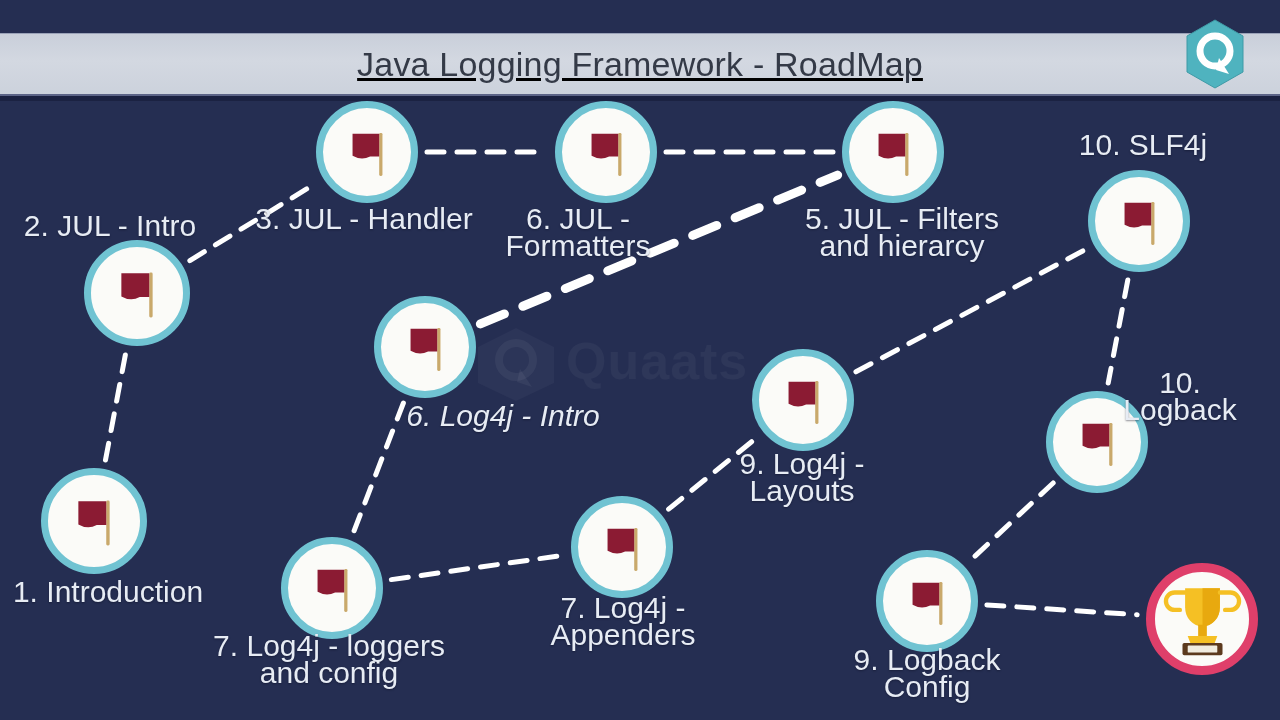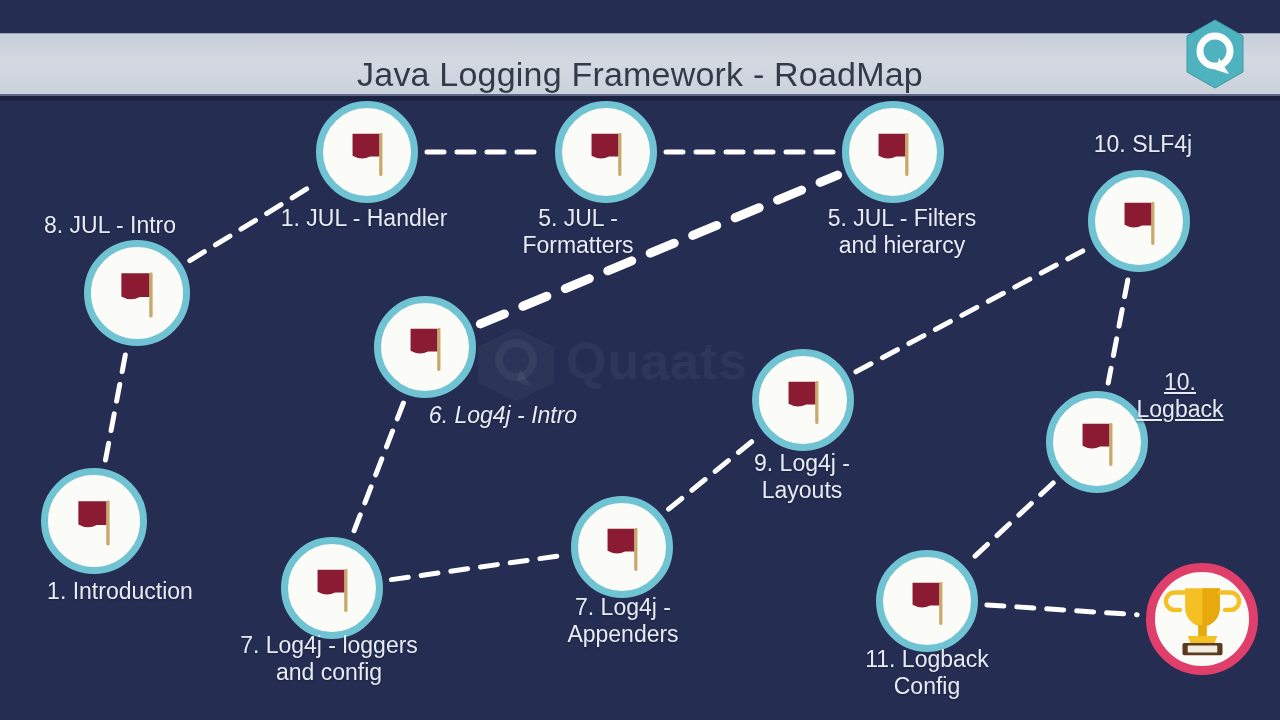--- a/index.html
+++ b/index.html
@@ -25,22 +25,23 @@
   }
   .title-bar {
     position: absolute;
     left: 0; top: 33px;
     width: 1280px; height: 63px;
     background: linear-gradient(180deg, #c9cfda 0%, #d3d8e1 45%, #ccd2dc 100%);
     border-top: 1px solid #9aa2b8;
     border-bottom: 2px solid #5c6487;
     box-sizing: border-box;
     display: flex;
-    align-items: flex-end;
+    align-items: center;
     justify-content: center;
+    text-decoration: underline;
   }
   .title-text {
     font-size: 34px;
     font-weight: 400;
     color: #343a47;
     letter-spacing: 0.2px;
     white-space: nowrap;
   }
   .bottom-shade {
     position: absolute;
@@ -96,21 +97,21 @@
     align-items: center;
     justify-content: center;
   }
   .node.flag  { border: 7px solid #70c3d2; }
   .node.goal  { border: 9px solid #df3f6a; }
 
   .node-label {
     position: absolute;
     z-index: 20;
     color: #e7ecf4;
-    font-size: 23px;
+    font-size: 30px;
     line-height: 27px;
     text-align: center;
     white-space: pre-line;
     transform: translate(-50%, 0);
     text-shadow: 0 1px 2px rgba(10,14,34,0.45);
   }
 </style>
 </head>
 <body>
 
@@ -156,42 +157,42 @@
       <line x1="986.8718825975202" y1="604.9188868609286" x2="1137.1387938526864" y2="614.754539233994" stroke="#ffffff" stroke-width="5" stroke-linecap="round" stroke-dasharray="17 13"></line>
     </svg>
 
   <div id="nodes-layer">
       <div class="node flag" style="left: 94px; top: 521px; width: 106px; height: 106px;">
         <svg width="68" height="68" viewBox="0 0 100 100">
           <rect x="68" y="20" width="5" height="66" rx="2" fill="#c9a96b"></rect>
           <path d="M68 21 L27 21 L27 55 Q41 63 54 56 L68 56 Z" fill="#8b1b33"></path>
         </svg>
       </div>
-      <div class="node-label" style="left: 120px; top: 578px;">1. Introduction</div>
+      <div class="node-label" style="left: 108px; top: 578px;">1. Introduction</div>
       <div class="node flag" style="left: 137px; top: 293px; width: 106px; height: 106px;">
         <svg width="68" height="68" viewBox="0 0 100 100">
           <rect x="68" y="20" width="5" height="66" rx="2" fill="#c9a96b"></rect>
           <path d="M68 21 L27 21 L27 55 Q41 63 54 56 L68 56 Z" fill="#8b1b33"></path>
         </svg>
       </div>
-      <div class="node-label" style="left: 110px; top: 212px;">8. JUL - Intro</div>
+      <div class="node-label" style="left: 110px; top: 212px;">2. JUL - Intro</div>
       <div class="node flag" style="left: 367px; top: 152px; width: 102px; height: 102px;">
         <svg width="65" height="65" viewBox="0 0 100 100">
           <rect x="68" y="20" width="5" height="66" rx="2" fill="#c9a96b"></rect>
           <path d="M68 21 L27 21 L27 55 Q41 63 54 56 L68 56 Z" fill="#8b1b33"></path>
         </svg>
       </div>
-      <div class="node-label" style="left: 364px; top: 205px;">1. JUL - Handler</div>
+      <div class="node-label" style="left: 364px; top: 205px;">3. JUL - Handler</div>
       <div class="node flag" style="left: 606px; top: 152px; width: 102px; height: 102px;">
         <svg width="65" height="65" viewBox="0 0 100 100">
           <rect x="68" y="20" width="5" height="66" rx="2" fill="#c9a96b"></rect>
           <path d="M68 21 L27 21 L27 55 Q41 63 54 56 L68 56 Z" fill="#8b1b33"></path>
         </svg>
       </div>
-      <div class="node-label" style="left: 578px; top: 205px;">5. JUL -
+      <div class="node-label" style="left: 578px; top: 205px;">6. JUL -
 Formatters</div>
       <div class="node flag" style="left: 893px; top: 152px; width: 102px; height: 102px;">
         <svg width="65" height="65" viewBox="0 0 100 100">
           <rect x="68" y="20" width="5" height="66" rx="2" fill="#c9a96b"></rect>
           <path d="M68 21 L27 21 L27 55 Q41 63 54 56 L68 56 Z" fill="#8b1b33"></path>
         </svg>
       </div>
       <div class="node-label" style="left: 902px; top: 205px;">5. JUL - Filters
 and hierarcy</div>
       <div class="node flag" style="left: 425px; top: 347px; width: 102px; height: 102px;">
@@ -231,28 +232,28 @@
           <path d="M68 21 L27 21 L27 55 Q41 63 54 56 L68 56 Z" fill="#8b1b33"></path>
         </svg>
       </div>
       <div class="node-label" style="left: 1143px; top: 131px;">10. SLF4j</div>
       <div class="node flag" style="left: 1097px; top: 442px; width: 102px; height: 102px;">
         <svg width="65" height="65" viewBox="0 0 100 100">
           <rect x="68" y="20" width="5" height="66" rx="2" fill="#c9a96b"></rect>
           <path d="M68 21 L27 21 L27 55 Q41 63 54 56 L68 56 Z" fill="#8b1b33"></path>
         </svg>
       </div>
-      <div class="node-label" style="left: 1180px; top: 369px; text-decoration: underline;">10. Logback</div>
+      <div class="node-label" style="left: 1180px; top: 369px;">10. Logback</div>
       <div class="node flag" style="left: 927px; top: 601px; width: 102px; height: 102px;">
         <svg width="65" height="65" viewBox="0 0 100 100">
           <rect x="68" y="20" width="5" height="66" rx="2" fill="#c9a96b"></rect>
           <path d="M68 21 L27 21 L27 55 Q41 63 54 56 L68 56 Z" fill="#8b1b33"></path>
         </svg>
       </div>
-      <div class="node-label" style="left: 927px; top: 646px;">11. Logback
+      <div class="node-label" style="left: 927px; top: 646px;">9. Logback
 Config</div>
       <div class="node goal" style="left: 1202px; top: 619px; width: 112px; height: 112px;">
         <svg width="87" height="87" viewBox="0 0 100 100">
           <path d="M30 14 h40 v22 a20 22 0 0 1 -40 0 z" fill="#f5c024"></path>
           <path d="M50 14 h20 v22 a20 22 0 0 1 -20 22 z" fill="#e8a90f"></path>
           <path d="M30 19 h-12 a10 10 0 0 0 0 20 h6" fill="none" stroke="#f5c024" stroke-width="5" stroke-linecap="round"></path>
           <path d="M70 19 h12 a10 10 0 0 1 0 20 h-6" fill="none" stroke="#f5c024" stroke-width="5" stroke-linecap="round"></path>
           <rect x="45" y="56" width="10" height="13" fill="#e8a90f"></rect>
           <path d="M33 69 h34 l-3 8 h-28 z" fill="#f5c024"></path>
           <rect x="27" y="77" width="46" height="14" rx="2" fill="#5c3a1e"></rect>

